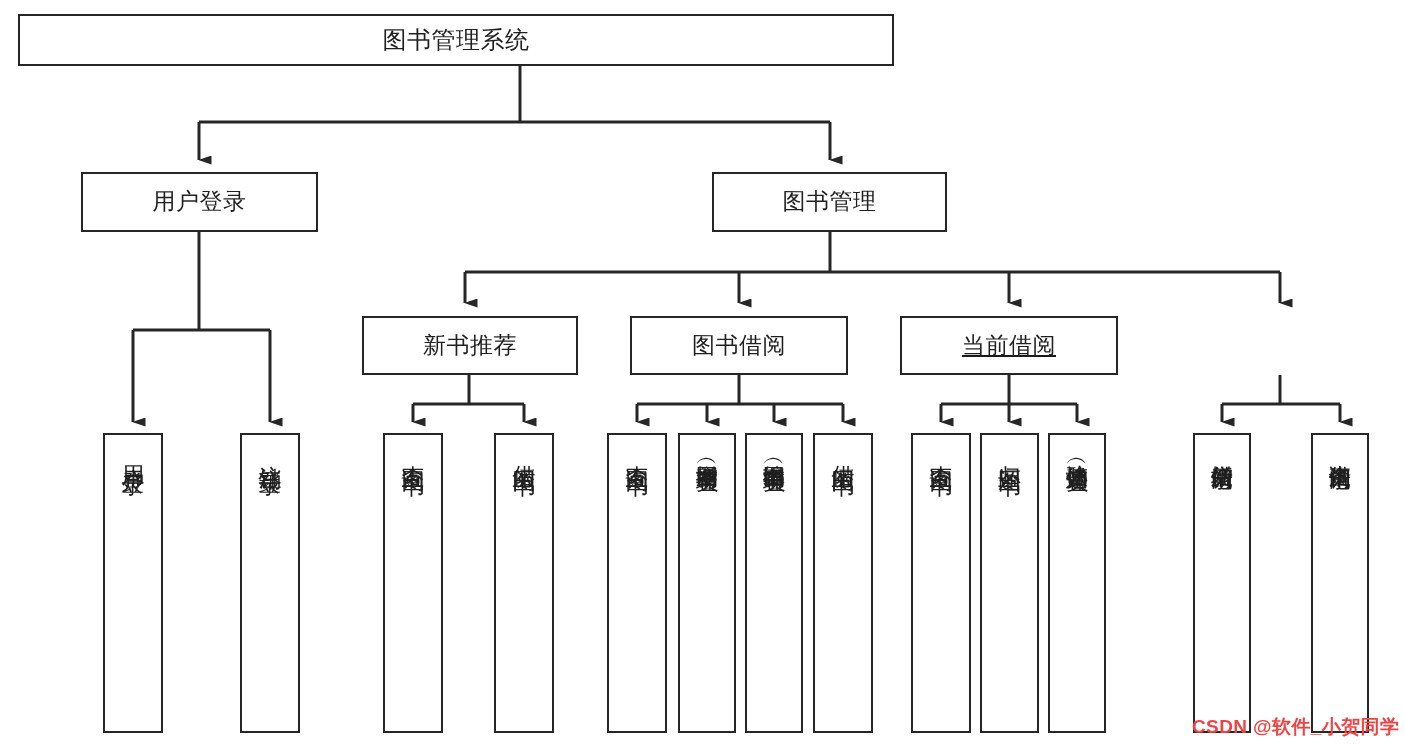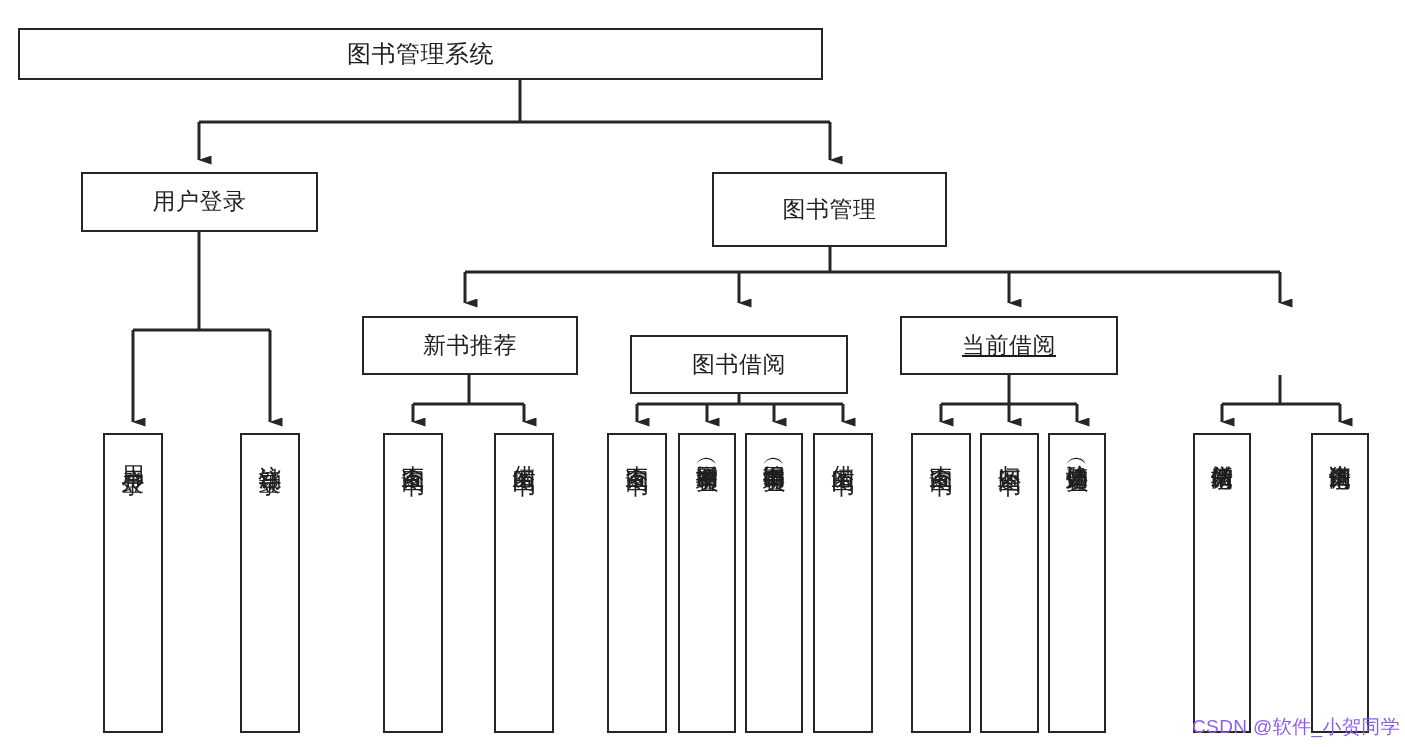--- a/index.html
+++ b/index.html
@@ -65,24 +65,25 @@
   }
   .node.vertical.tall-text .node-label {
     font-size: 22px;
     letter-spacing: 1px;
   }
   #watermark {
     position: absolute;
     left: 1192px;
     top: 714px;
     font-size: 19px;
-    color: #8b5cf6;
+    color: #ef4444;
     letter-spacing: 0.4px;
     white-space: nowrap;
     font-family: "Liberation Sans", "DejaVu Sans", sans-serif;
+    font-weight: bold;
   }
 </style>
 </head>
 <body>
 
 <div id="diagram-canvas">
 
   <svg class="connectors" viewBox="0 0 1405 747" xmlns="http://www.w3.org/2000/svg">
     <defs>
       <marker id="arrowhead" markerWidth="9" markerHeight="13" refX="4.5" refY="12.5" orient="auto" markerUnits="userSpaceOnUse">
@@ -131,37 +132,37 @@
       <line x1="1009" y1="404" x2="1009" y2="422" marker-end="url(#arrowhead)"></line>
       <line x1="1077" y1="404" x2="1077" y2="422" marker-end="url(#arrowhead)"></line>
 
       <line x1="1280" y1="375" x2="1280" y2="404"></line>
       <line x1="1222" y1="404" x2="1340" y2="404"></line>
       <line x1="1222" y1="404" x2="1222" y2="422" marker-end="url(#arrowhead)"></line>
       <line x1="1340" y1="404" x2="1340" y2="422" marker-end="url(#arrowhead)"></line>
     </g>
   </svg>
 
-  <div class="node root horizontal" style="left:18px; top:28px; width:805px; height:52px;">
+  <div class="node root horizontal" style="left:18px; top:14px; width:876px; height:52px;">
     <span class="node-label">图书管理系统</span>
   </div>
 
   <div class="node horizontal" style="left:81px; top:172px; width:237px; height:60px;">
     <span class="node-label">用户登录</span>
   </div>
 
-  <div class="node horizontal" style="left:712px; top:172px; width:235px; height:75px;">
+  <div class="node horizontal" style="left:712px; top:172px; width:235px; height:60px;">
     <span class="node-label">图书管理</span>
   </div>
 
   <div class="node horizontal" style="left:362px; top:316px; width:216px; height:59px;">
     <span class="node-label">新书推荐</span>
   </div>
 
-  <div class="node horizontal" style="left:630px; top:316px; width:218px; height:59px;margin-top:19px;">
+  <div class="node horizontal" style="left:630px; top:316px; width:218px; height:59px;">
     <span class="node-label">图书借阅</span>
   </div>
 
   <div class="node horizontal" style="left:900px; top:316px; width:218px; height:59px;text-decoration:underline;">
     <span class="node-label">当前借阅</span>
   </div>
 
 
   <div class="node vertical" style="left:103px; top:433px; width:60px; height:300px;">
     <span class="node-label">用户登录</span>

